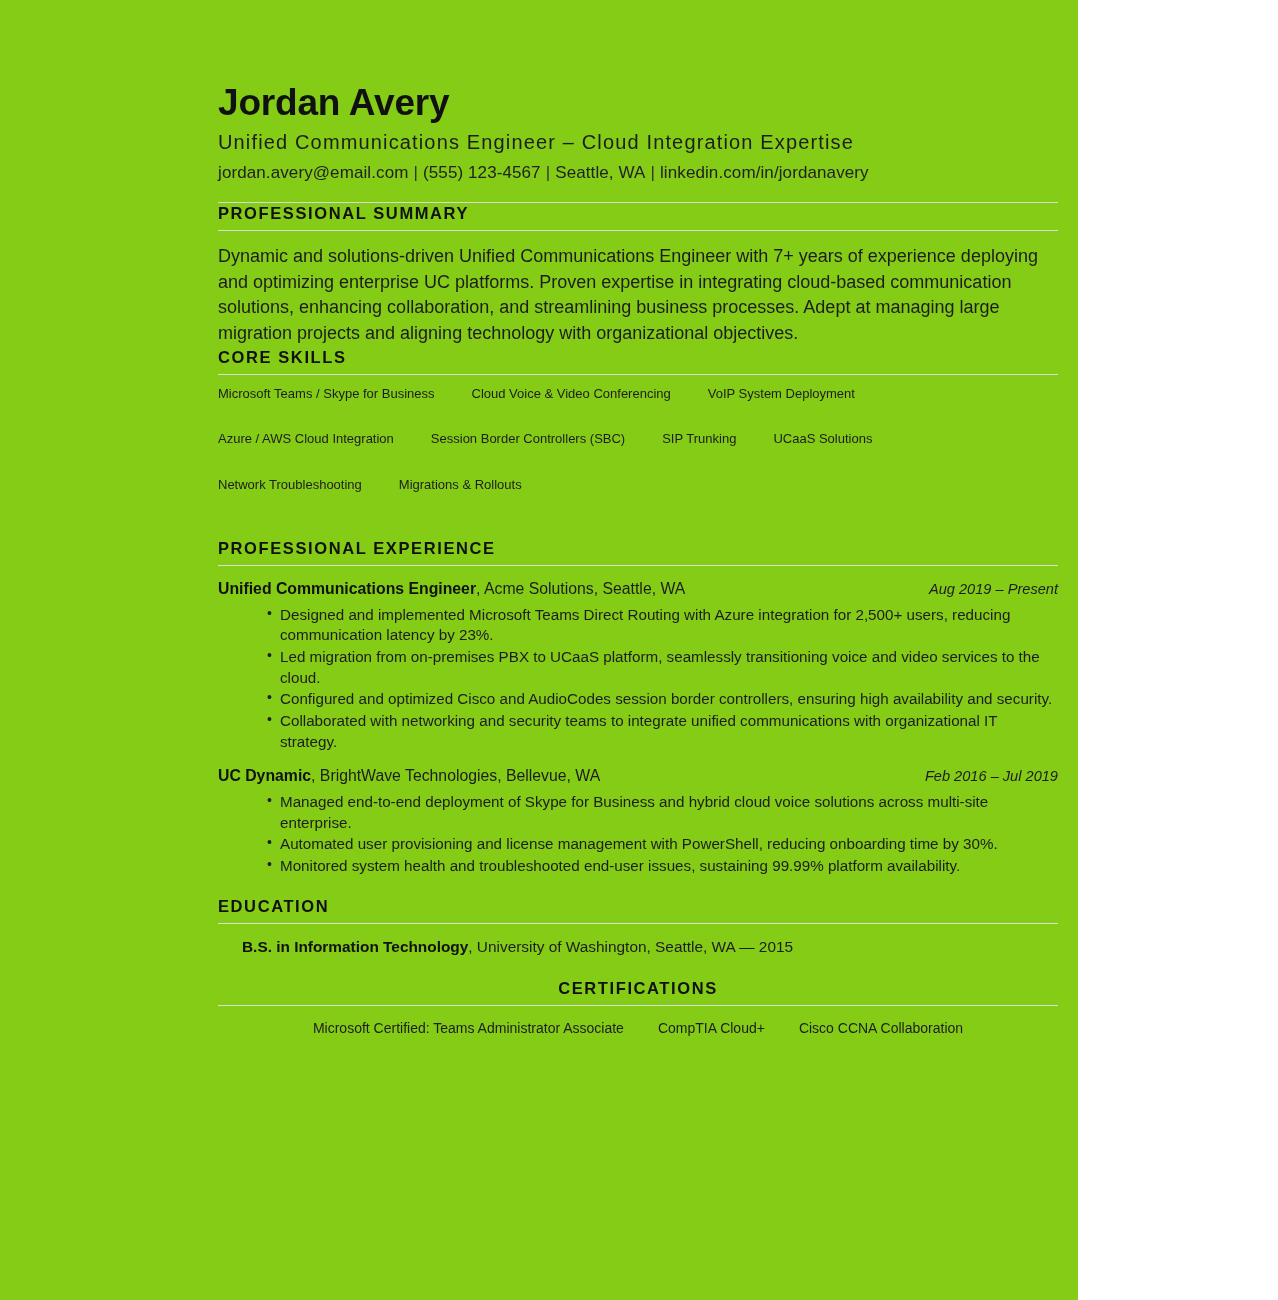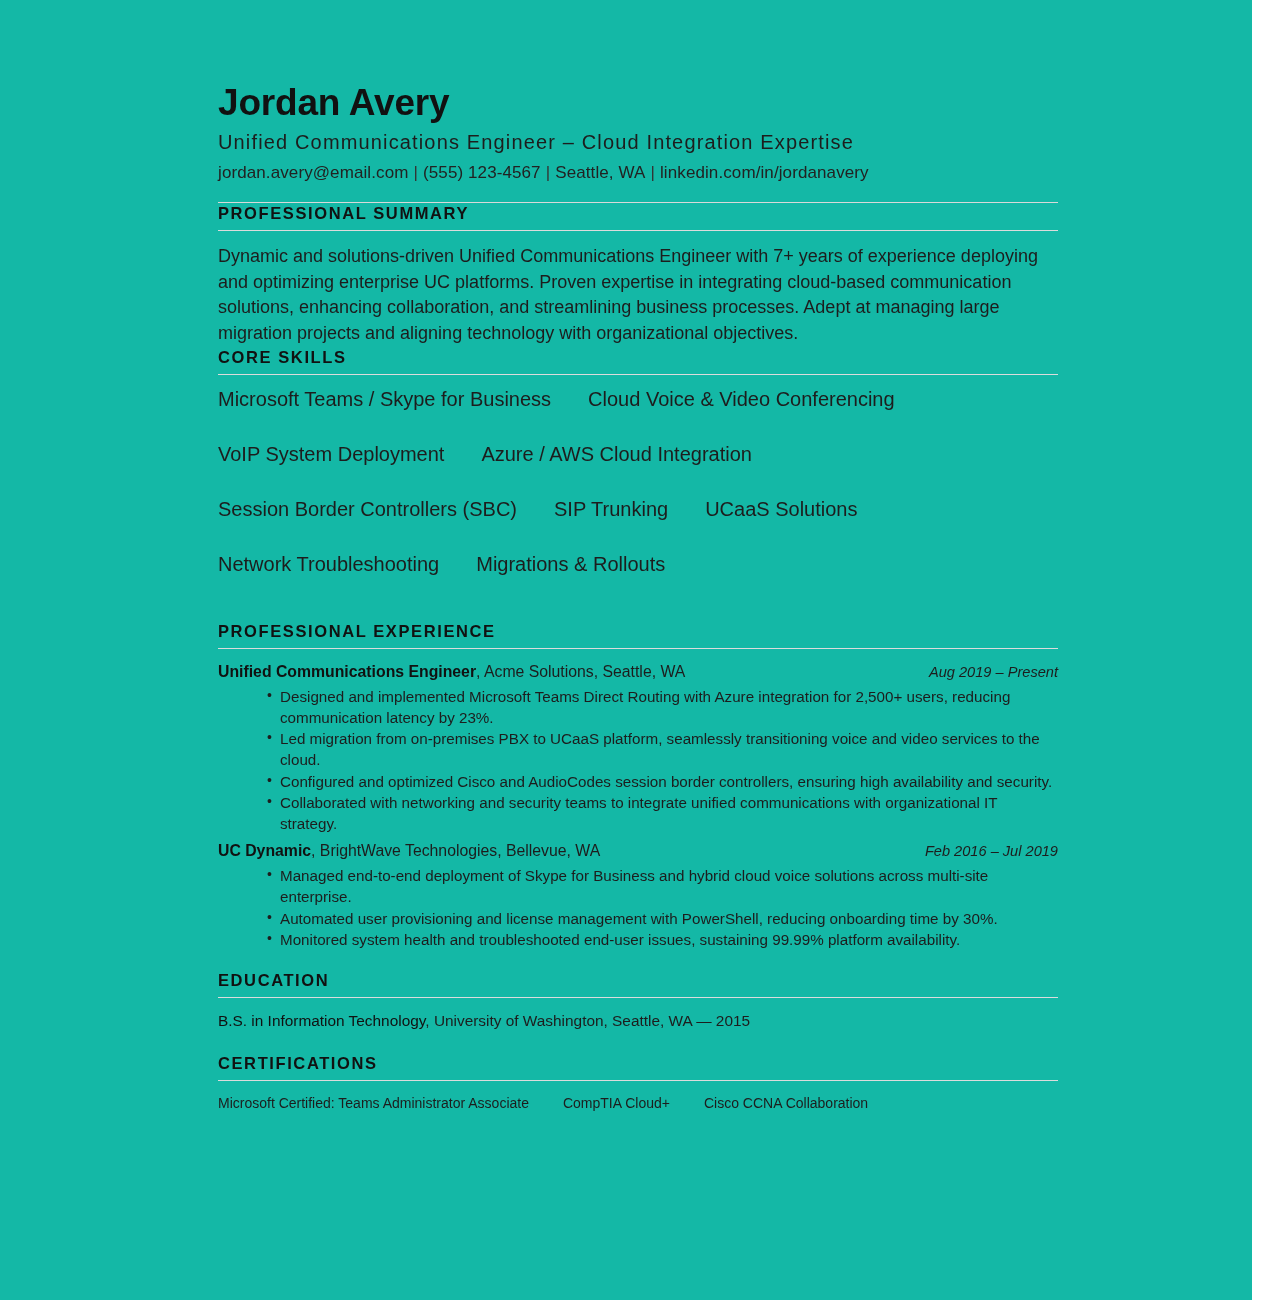--- a/index.html
+++ b/index.html
@@ -10,23 +10,23 @@
   }
   body {
     width: 1278px;
     height: 1300px;
     font-family: "Liberation Sans", sans-serif;
     color: #1a1a1a;
     -webkit-font-smoothing: antialiased;
   }
   .page {
     position: relative;
-    width: 1252px;
+    width: 1078px;
     height: 1300px;
-    background: #14b8a6;
+    background: #84cc16;
     box-sizing: border-box;
   }
   .sheet {
     position: absolute;
     left: 218px;
     top: 82px;
     width: 840px;
   }
 
   
@@ -92,31 +92,31 @@
   }
 
   
   .skills {
     display: block;
     font-size: 0;
     margin-top: -2px;
   }
   .skill {
     display: inline-block;
-    font-size: 20px;
+    font-size: 13px;
     color: #1d1d1d;
     line-height: 1.3;
     margin: 0 37px 29px 0;
     white-space: nowrap;
   }
   .skills .skill:last-child { margin-right: 0; }
 
   
   .job {
-    margin-bottom: 6px;
+    margin-bottom: 14px;
   }
   .job:last-child { margin-bottom: 4px; }
   .job-head {
     display: flex;
     align-items: baseline;
     justify-content: space-between;
     margin-bottom: 5px;
   }
   .job-headline {
     font-size: 15.8px;
@@ -158,41 +158,42 @@
   }
 
   
   .edu-line {
     font-size: 15.4px;
     color: #1d1d1d;
     line-height: 1.35;
     margin: 0;
   }
   .edu-degree {
-    font-weight: normal;
-    color: #111;
+    font-weight: bold;
+    color: #111;
+    margin-left: 24px;
   }
 
   
   .certs {
     font-size: 0;
   }
   .cert {
     display: inline-block;
     font-size: 14px;
     color: #1d1d1d;
     line-height: 1.3;
     margin-right: 34px;
     white-space: nowrap;
   }
   .certs .cert:last-child { margin-right: 0; }
 
   .exp-section { margin-top: 16px; }
   .edu-section { margin-top: 20px; }
-  .cert-section { margin-top: 22px; }
+  .cert-section { margin-top: 22px; text-align: center; }
 </style>
 </head>
 <body>
 
 <div class="page">
   <div class="sheet">
 
     <div>
       <h1 class="name">Jordan Avery</h1>
       <div class="subtitle">Unified Communications Engineer – Cloud Integration Expertise</div>

